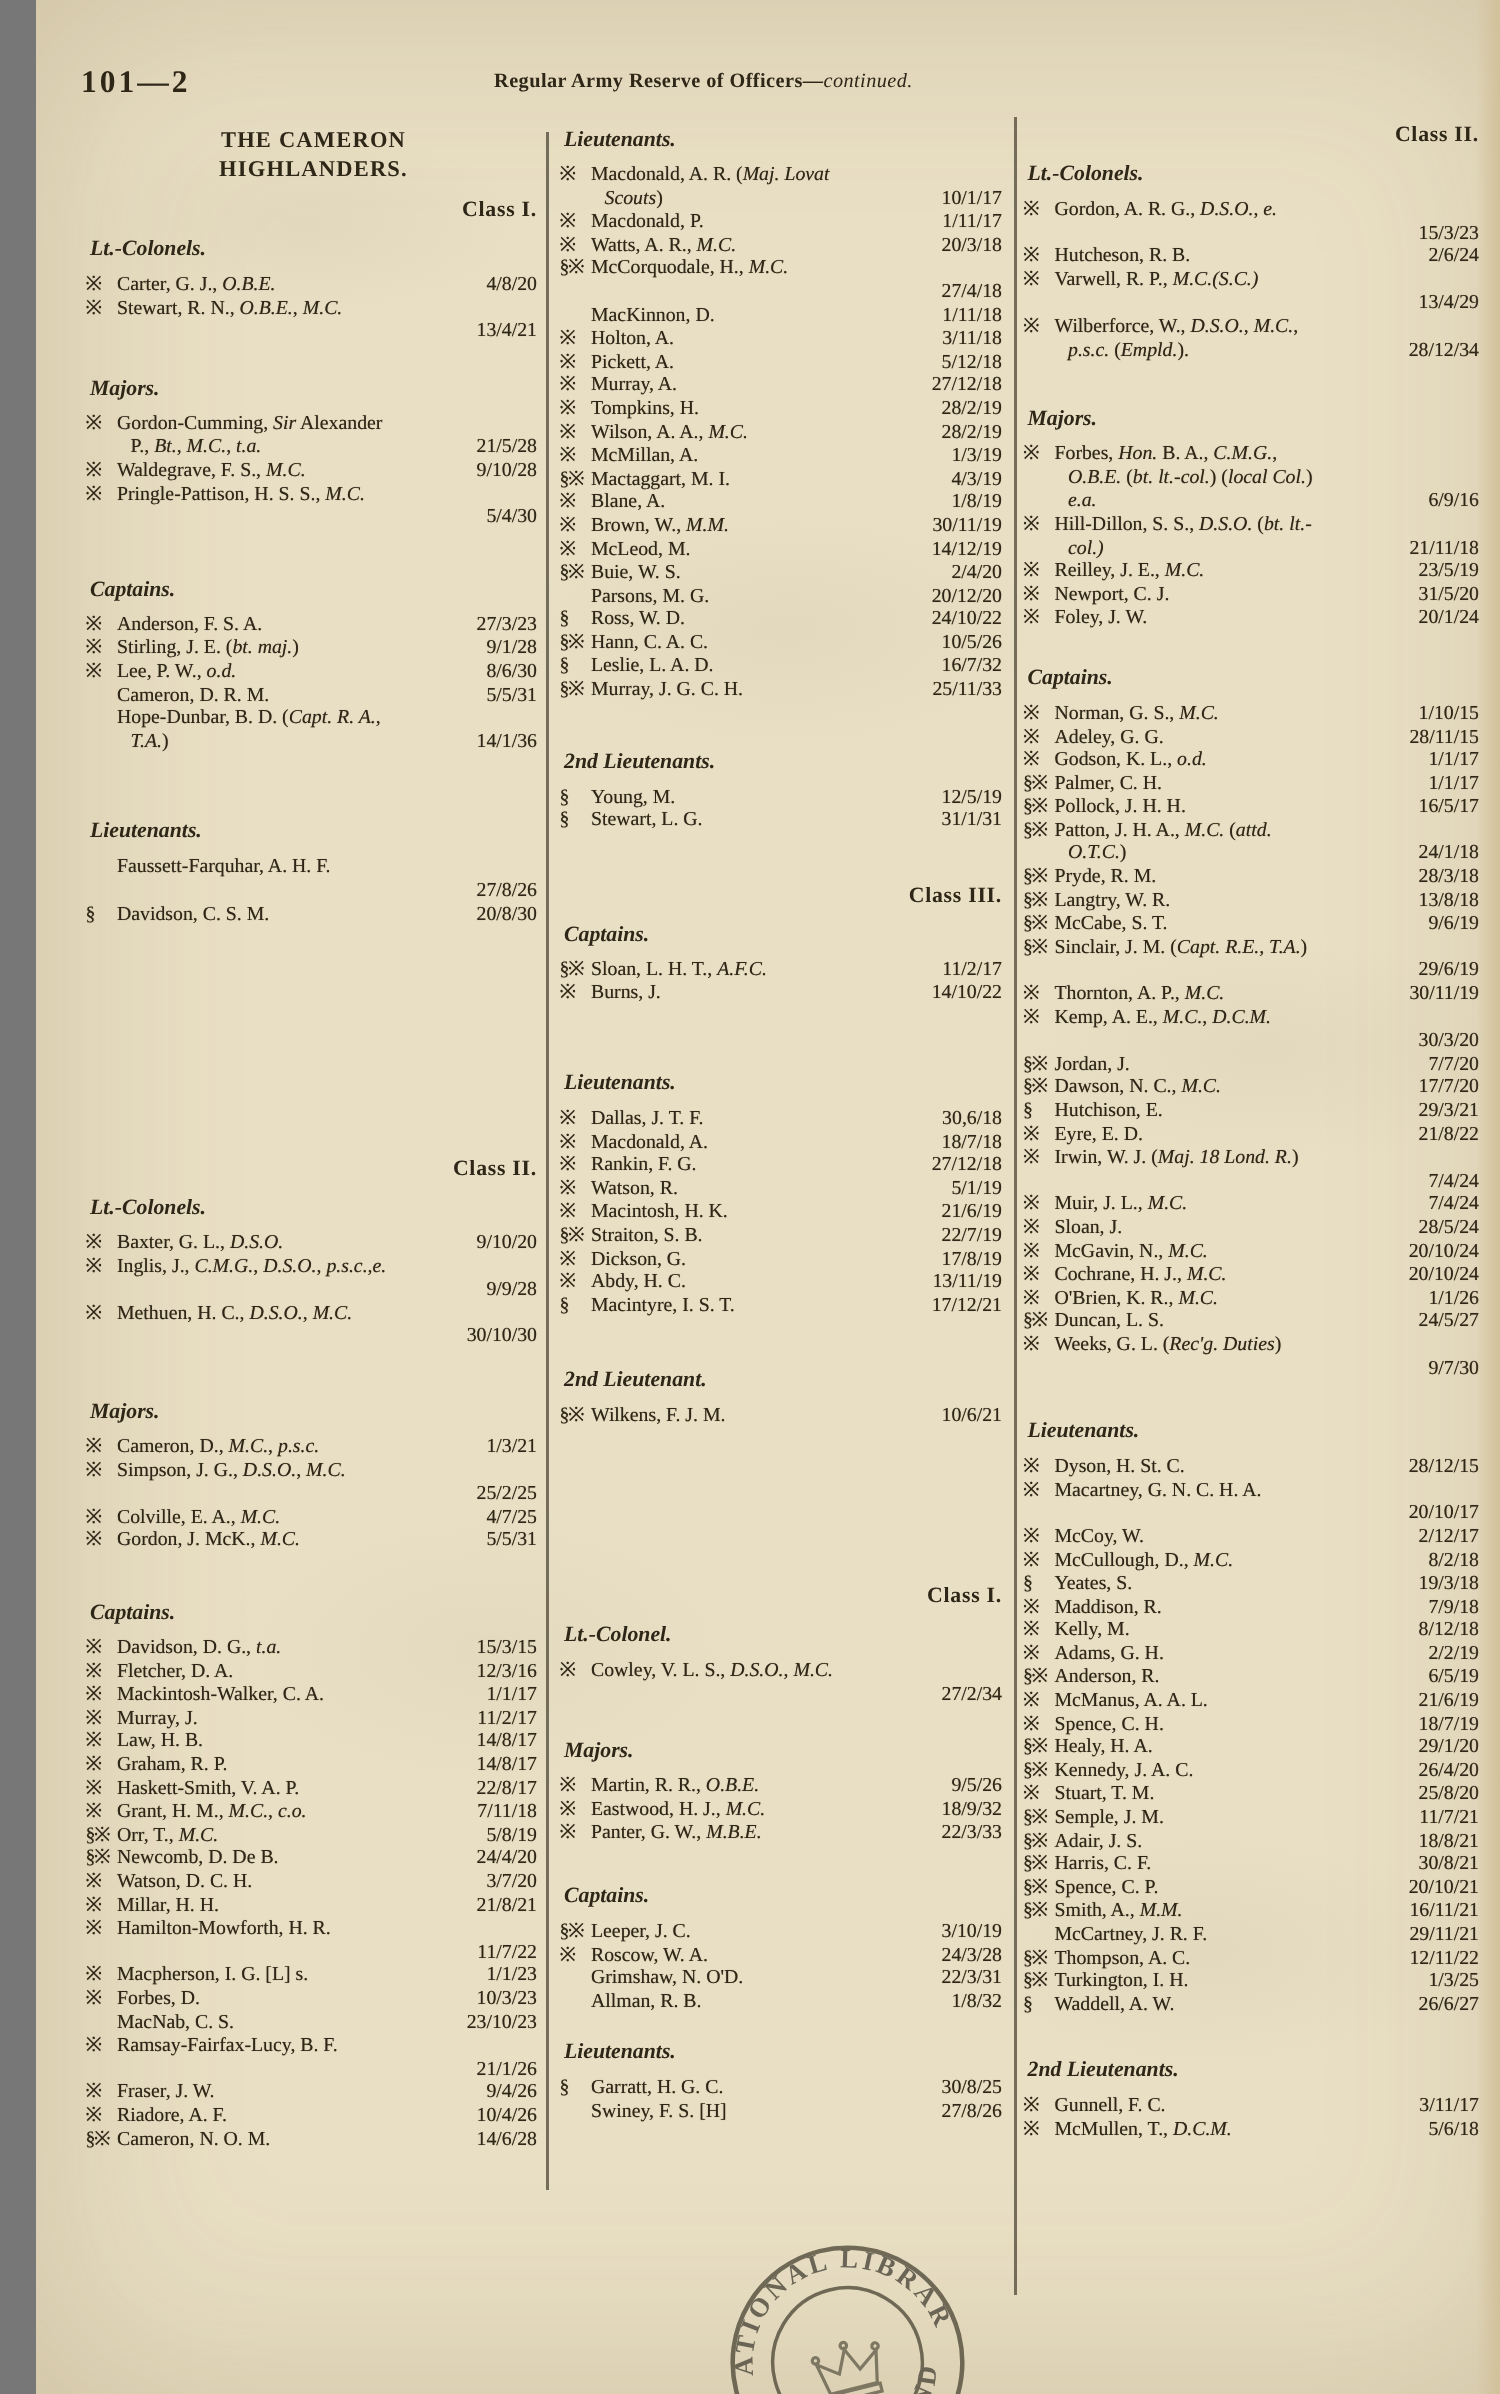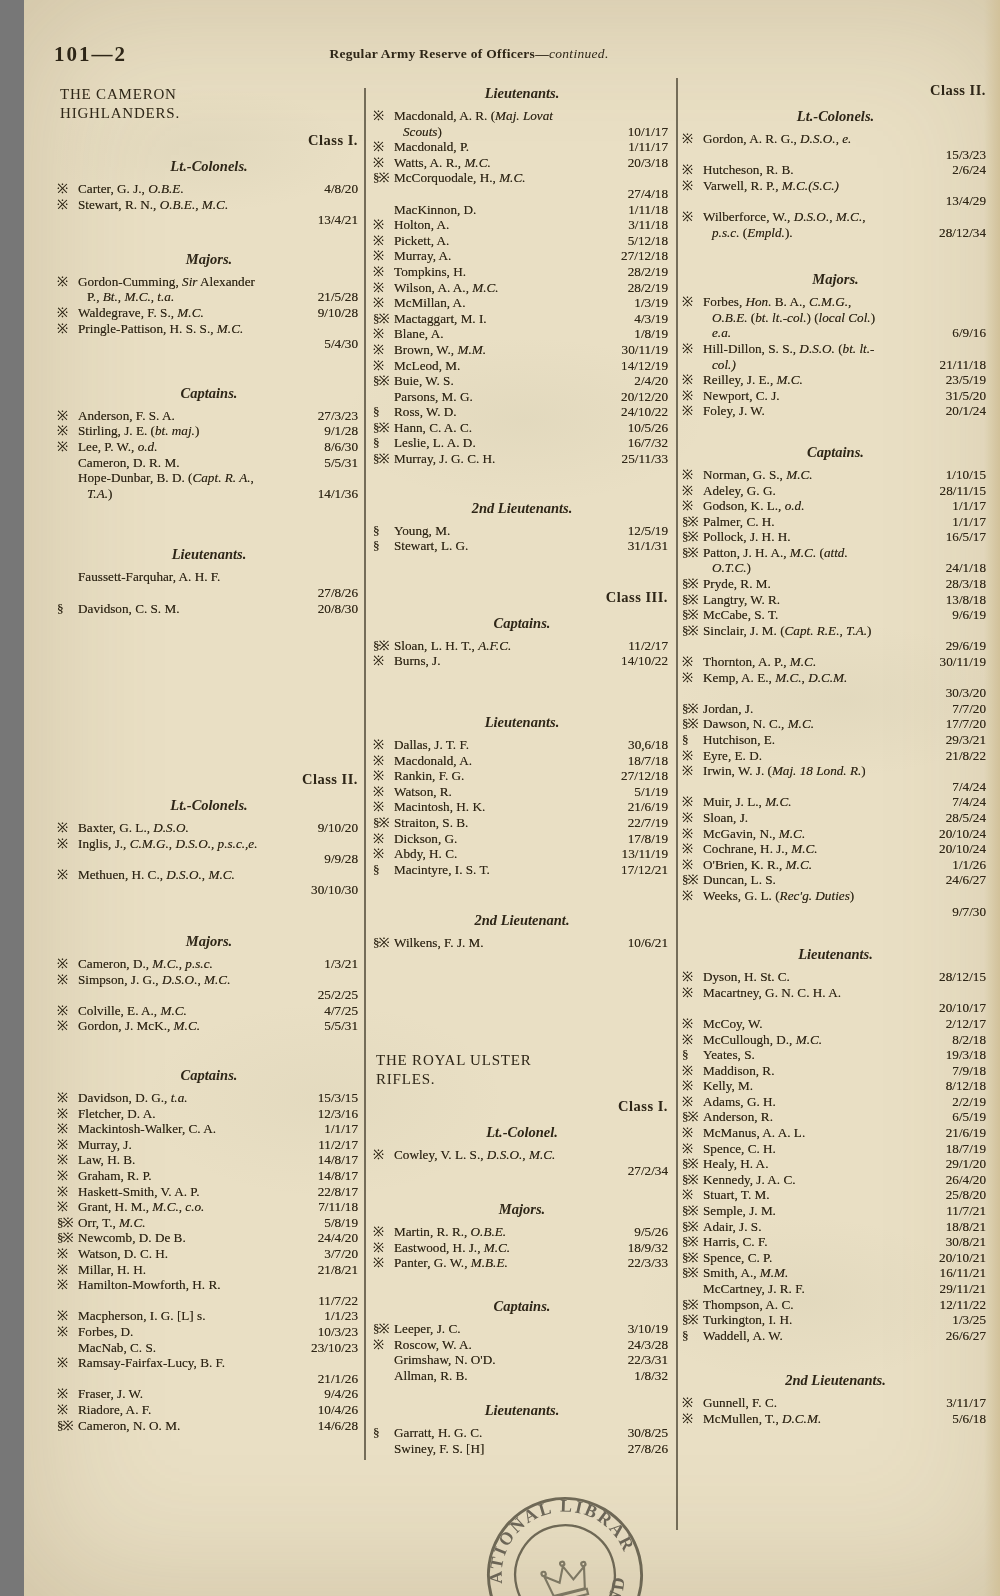--- a/index.html
+++ b/index.html
@@ -23,23 +23,23 @@
     font-size:13.5px;font-weight:bold;letter-spacing:.3px;}
   .page-header i{font-weight:normal;}
   .rule{position:absolute;width:2px;background:#4e4736;opacity:.75;}
   .rule-1{left:340px;top:88px;height:1372px;}
   .rule-2{left:652px;top:78px;height:1452px;}
   .col{position:absolute;font-size:13.2px;}
   #col0{left:36px;top:85px;width:298px;}
   #col1{left:352px;top:85px;width:292px;}
   #col2{left:661px;top:82px;width:301px;}
   .col > :first-child{margin-top:0;}
-  .col-title{font-weight:normal;font-size:15px;line-height:19px;letter-spacing:.8px;margin:4px 0 9px;}
+  .col-title{font-weight:bold;text-align:center;font-size:15px;line-height:19px;letter-spacing:.8px;margin:4px 0 9px;}
   .class-head{font-weight:bold;text-align:right;font-size:14.5px;letter-spacing:.5px;margin:9px 0 5px;}
-  .rank-head{font-style:italic;text-align:center;font-size:14.5px;font-weight:bold;margin:9px 0 6px;}
+  .rank-head{font-style:italic;text-align:left;font-size:14.5px;font-weight:bold;margin:9px 0 6px;}
   .e{position:relative;padding-left:18px;text-shadow:0 0 .5px rgba(45,32,10,.55);}
   .el{display:flex;align-items:baseline;line-height:15.6px;}
   .el.cont{padding-left:9px;}
   .el .dt{margin-left:auto;padding-left:6px;white-space:nowrap;}
   .pre{position:absolute;left:-3px;top:0;line-height:15.6px;letter-spacing:-1px;}
   .spacer{width:100%;}
   .stamp{position:absolute;left:452px;top:1486px;width:178px;height:178px;
     transform:rotate(-14deg);opacity:.82;}
   .edge-tan{position:absolute;right:12px;top:0;width:28px;height:100%;
     background:linear-gradient(to right, rgba(200,180,135,0), #d2c29b 55%, #c6b48b);}
@@ -631,24 +631,20 @@
       <div class="spacer" style="height: 26px;"></div>
       <div class="rank-head">2nd Lieutenant.</div>
       <div class="e">
         <span class="pre">§※</span>
         <div class="el">
           <span class="nm">Wilkens, F. J. M.</span>
           <span class="dt">10/6/21</span>
         </div>
       </div>
       <div class="spacer" style="height: 96px;"></div>
-      <div class="col-title">
-        <div>THE ROYAL ULSTER</div>
-        <div>RIFLES.</div>
-      </div>
       <div class="class-head">Class I.</div>
       <div class="rank-head">Lt.-Colonel.</div>
       <div class="e">
         <span class="pre">※</span>
         <div class="el">
           <span class="nm">Cowley, V. L. S., <i>D.S.O.</i>, <i>M.C.</i></span>
         </div>
         <div class="el cont">
           <span class="nm"></span>
           <span class="dt">27/2/34</span>
@@ -972,21 +968,21 @@
         <span class="pre">※</span>
         <div class="el">
           <span class="nm">O'Brien, K. R., <i>M.C.</i></span>
           <span class="dt">1/1/26</span>
         </div>
       </div>
       <div class="e">
         <span class="pre">§※</span>
         <div class="el">
           <span class="nm">Duncan, L. S.</span>
-          <span class="dt">24/6/27</span>
+          <span class="dt">24/5/27</span>
         </div>
       </div>
       <div class="e">
         <span class="pre">※</span>
         <div class="el">
           <span class="nm">Weeks, G. L. (<i>Rec'g. Duties</i>)</span>
         </div>
         <div class="el cont">
           <span class="nm"></span>
           <span class="dt">9/7/30</span>

